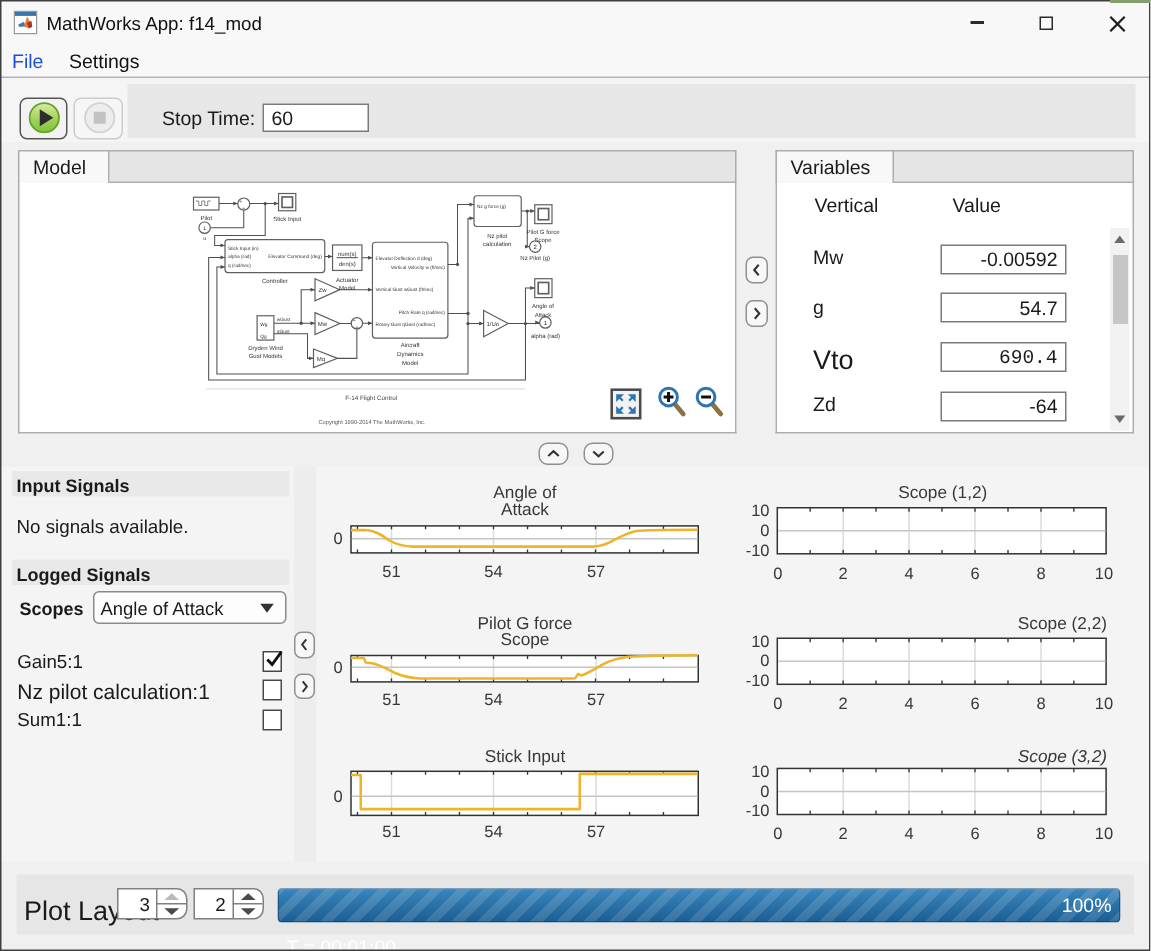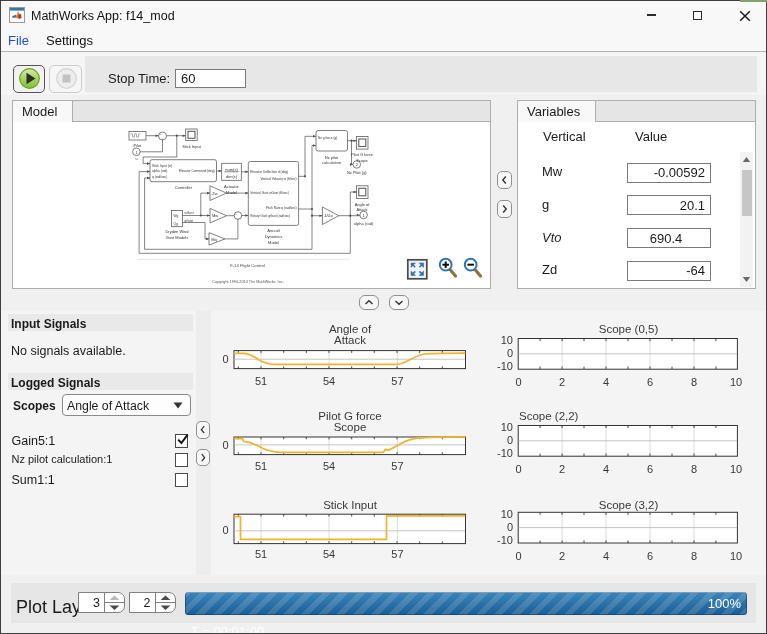--- a/index.html
+++ b/index.html
@@ -65,28 +65,28 @@
 
 <div class="abs" style="left:517px;top:100px;width:239px;height:22px;background:#e5e5e5;border:1px solid #adadad;box-sizing:border-box;"></div>
 <div class="abs" style="left:517px;top:100px;width:79px;height:23px;background:#f8f8f8;border:1px solid #adadad;border-bottom:none;box-sizing:border-box;"></div>
 <div class="txt" style="left:527px;top:104px;font-size:13px;">Variables</div>
 <div class="abs" style="left:517px;top:122px;width:239px;height:167px;background:#fff;border:1px solid #adadad;border-top:none;box-sizing:border-box;"></div>
 
 <div class="txt" style="left:543px;top:129px;font-size:13px;">Vertical</div>
 <div class="txt" style="left:635px;top:129px;font-size:13px;">Value</div>
 <div class="txt" style="left:542px;top:164px;font-size:13px;">Mw</div>
 <div class="txt" style="left:542px;top:197px;font-size:13px;">g</div>
-<div class="txt" style="left:542px;top:230px;font-size:13px;font-style:italic;">Vto</div>
+<div class="txt" style="left:542px;top:230px;font-size:18px;">Vto</div>
 <div class="txt" style="left:542px;top:262px;font-size:13px;">Zd</div>
 <div class="abs" style="left:627px;top:162.5px;width:84px;height:20px;background:#fff;border:1px solid #7a7a7a;box-sizing:border-box;"></div>
 <div class="txt" style="left:627px;top:165px;width:78px;text-align:right;font-size:13px;">-0.00592</div>
 <div class="abs" style="left:627px;top:195.3px;width:84px;height:20px;background:#fff;border:1px solid #7a7a7a;box-sizing:border-box;"></div>
-<div class="txt" style="left:627px;top:198px;width:78px;text-align:right;font-size:13px;">20.1</div>
+<div class="txt" style="left:627px;top:198px;width:78px;text-align:right;font-size:13px;">54.7</div>
 <div class="abs" style="left:627px;top:228px;width:84px;height:20px;background:#fff;border:1px solid #7a7a7a;box-sizing:border-box;"></div>
-<div class="txt" style="left:627px;top:230.5px;width:78px;text-align:center;font-size:13px;">690.4</div>
+<div class="txt" style="left:627px;top:230.5px;width:78px;text-align:right;font-size:13px;font-family:Liberation Mono, monospace;">690.4</div>
 <div class="abs" style="left:627px;top:260.5px;width:84px;height:20px;background:#fff;border:1px solid #7a7a7a;box-sizing:border-box;"></div>
 <div class="txt" style="left:627px;top:263px;width:78px;text-align:right;font-size:13px;">-64</div>
 
 <div class="abs" style="left:740px;top:152px;width:13px;height:135px;background:#f2f2f2;"></div>
 <div class="abs" style="left:741.5px;top:170px;width:10px;height:46px;background:#c6c6c6;"></div>
 <svg class="abs" style="left:742px;top:156px;" width="9" height="7" viewBox="0 0 9 7">
     <polygon points="4.5,1 8.2,6 0.8,6" fill="#6a6a6a"></polygon>
   </svg>
 <svg class="abs" style="left:742px;top:276px;" width="9" height="7" viewBox="0 0 9 7">
     <polygon points="4.5,6 0.8,1 8.2,1" fill="#6a6a6a"></polygon>
@@ -120,44 +120,44 @@
 <div class="txt" style="left:67px;top:399px;font-size:12.3px;">Angle of Attack</div>
 <svg class="abs" style="left:172px;top:401px;" width="12" height="9" viewBox="0 0 12 9">
     <polygon points="1.5,1.5 10.5,1.5 6,7.5" fill="#333"></polygon>
   </svg>
 
 <div class="txt" style="left:11.5px;top:433.5px;font-size:12.5px;">Gain5:1</div>
 <div class="abs" style="left:174.5px;top:434px;width:13.5px;height:13.5px;border:1.4px solid #484848;background:#fff;box-sizing:border-box;"></div>
 <svg class="abs" style="left:174.5px;top:431px;" width="16" height="16" viewBox="0 0 16 16">
     <path d="M3.2 8.6 L6.4 12 L12.6 3.6" fill="none" stroke="#111" stroke-width="1.9"></path>
   </svg>
-<div class="txt" style="left:11.5px;top:453px;font-size:11px;">Nz pilot calculation:1</div>
+<div class="txt" style="left:11.5px;top:453px;font-size:14px;">Nz pilot calculation:1</div>
 <div class="abs" style="left:174.5px;top:453.3px;width:13.5px;height:13.5px;border:1.4px solid #484848;background:#fff;box-sizing:border-box;"></div>
 <div class="txt" style="left:11.5px;top:473px;font-size:12.5px;">Sum1:1</div>
 <div class="abs" style="left:174.5px;top:473.2px;width:13.5px;height:13.5px;border:1.4px solid #484848;background:#fff;box-sizing:border-box;"></div>
 
 <div class="abs" style="left:196px;top:311px;width:15px;height:264px;background:#ededed;"></div>
 
 <div class="abs" style="left:196px;top:421px;width:14px;height:17.5px;border:1px solid #8f8f8f;border-radius:5px;background:#f7f7f7;box-sizing:border-box;"></div>
 <svg class="abs" style="left:196px;top:421px;" width="14" height="17.5" viewBox="0 0 14 17.5">
     <path d="M8.2 5.2 L5.4 8.7 L8.2 12.2" fill="none" stroke="#333" stroke-width="1.3"></path>
   </svg>
 <div class="abs" style="left:196px;top:448.5px;width:14px;height:17.5px;border:1px solid #8f8f8f;border-radius:5px;background:#f7f7f7;box-sizing:border-box;"></div>
 <svg class="abs" style="left:196px;top:448.5px;" width="14" height="17.5" viewBox="0 0 14 17.5">
     <path d="M5.8 5.2 L8.6 8.7 L5.8 12.2" fill="none" stroke="#333" stroke-width="1.3"></path>
   </svg>
 
 <div class="txt" style="left:234px;top:322.5px;width:232px;text-align:center;font-size:11.5px;color:#383838;">Angle of</div>
 <div class="txt" style="left:234px;top:334px;width:232px;text-align:center;font-size:11.5px;color:#383838;">Attack</div>
 <div class="txt" style="left:234px;top:409.5px;width:232px;text-align:center;font-size:11.5px;color:#383838;">Pilot G force</div>
 <div class="txt" style="left:234px;top:421px;width:232px;text-align:center;font-size:11.5px;color:#383838;">Scope</div>
 <div class="txt" style="left:234px;top:498.7px;width:232px;text-align:center;font-size:11.5px;color:#383838;">Stick Input</div>
-<div class="txt" style="left:519px;top:323px;width:219px;text-align:center;font-size:11.5px;color:#383838;">Scope (0,5)</div>
-<div class="txt" style="left:519px;top:410px;width:219px;text-align:left;font-size:11.5px;color:#383838;">Scope (2,2)</div>
-<div class="txt" style="left:519px;top:498.7px;width:219px;text-align:center;font-size:11.5px;color:#383838;">Scope (3,2)</div>
+<div class="txt" style="left:519px;top:323px;width:219px;text-align:center;font-size:11.5px;color:#383838;">Scope (1,2)</div>
+<div class="txt" style="left:519px;top:410px;width:219px;text-align:right;font-size:11.5px;color:#383838;">Scope (2,2)</div>
+<div class="txt" style="left:519px;top:498.7px;width:219px;text-align:right;font-size:11.5px;color:#383838;font-style:italic;">Scope (3,2)</div>
 
 <div class="abs" style="left:11px;top:583px;width:745px;height:40px;background:#e6e6e6;"></div>
 <div class="txt" style="left:16px;top:597px;font-size:18px;">Plot Layout</div>
 
 <div class="abs" style="left:78px;top:591.5px;width:47px;height:21.5px;border:1px solid #808080;border-radius:0 7px 7px 0;background:#fff;box-sizing:border-box;"></div>
 <div class="abs" style="left:104px;top:592.5px;width:0.5px;height:19.5px;background:#808080;width:1px;"></div>
 <div class="abs" style="left:104px;top:601.7px;width:20px;height:1px;background:#808080;"></div>
 <div class="txt" style="left:78px;top:596px;width:22px;text-align:right;font-size:12.5px;">3</div>
 <svg class="abs" style="left:109px;top:595px;" width="11" height="5.5" viewBox="0 0 11 5.5">
     <polygon points="5.5,0.5 10.4,5 0.6,5" fill="#b9b9b9"></polygon>

